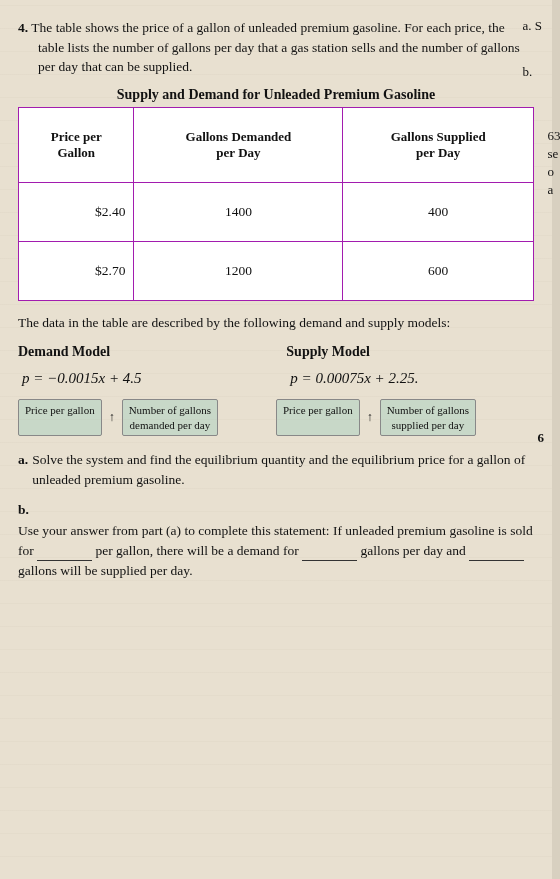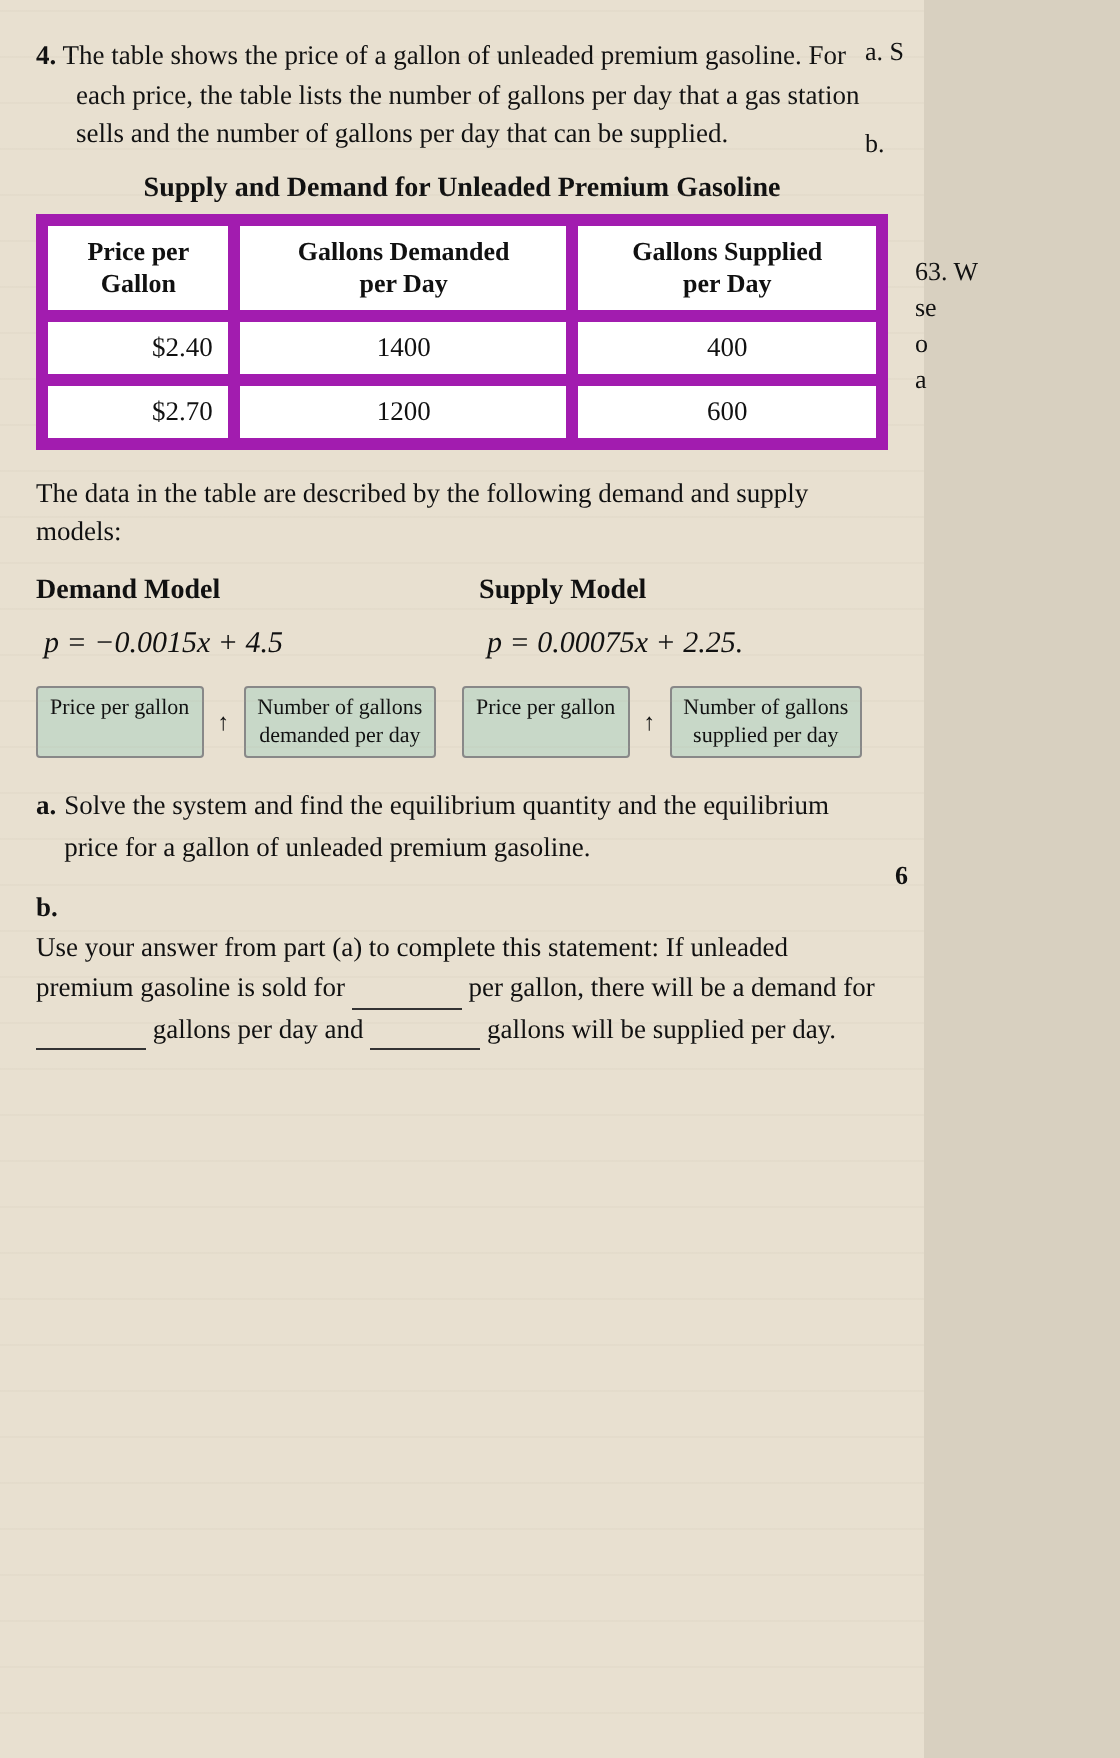--- a/index.html
+++ b/index.html
@@ -9,21 +9,21 @@
       min-height: 879px;
       background: #d8d0c0;
       font-family: 'Times New Roman', Times, serif;
       font-size: 14px;
       color: #111;
       position: relative;
       overflow: hidden;
     }
 
     .page {
-      width: 462px;
+      width: 552px;
       min-height: 879px;
       background: #e8e0d0;
       padding: 18px 18px 18px 18px;
       position: relative;
     }
 
     .intro-text {
       font-size: 13.5px;
       line-height: 1.45;
       margin-bottom: 10px;
@@ -58,22 +58,22 @@
     }
 
     .data-table {
       width: 100%;
       border-collapse: collapse;
       background: #fff;
       font-size: 13.5px;
     }
 
     .data-table th, .data-table td {
-      border: 6px solid #a21caf;
-      padding: 5px 8px;
+      border: 1px solid #a21caf;
+      padding: 21px 8px;
       text-align: center;
       vertical-align: middle;
     }
 
     .data-table th {
       font-weight: bold;
       background: #fff;
       font-size: 13px;
     }
 

